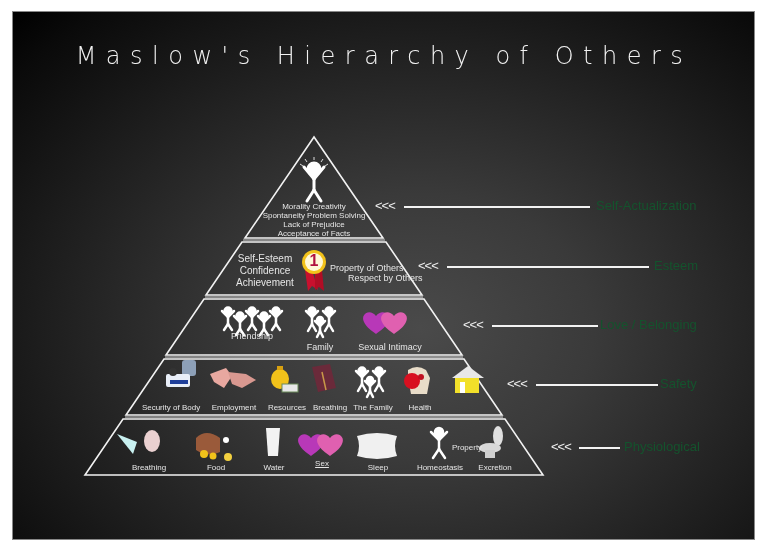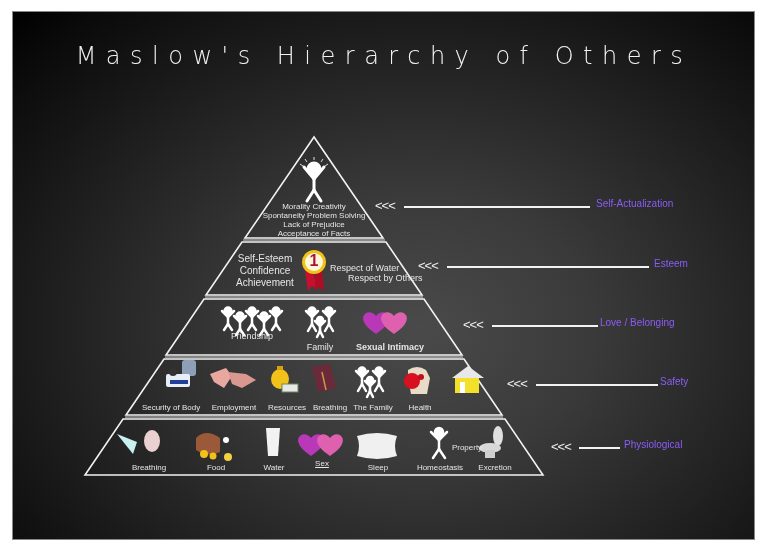--- a/index.html
+++ b/index.html
@@ -7,21 +7,21 @@
   .board{position:absolute;left:12px;top:11px;width:743px;height:529px;
     background:radial-gradient(ellipse at 55% 60%, #4a4a4a 0%, #3a3a3a 30%, #222 60%, #0a0a0a 90%, #000 100%);
     border:1px solid #888;box-sizing:border-box;overflow:hidden;}
   .title{position:absolute;left:0;top:42px;width:768px;text-align:center;color:#f2f2f2;
     font-family:"DejaVu Sans",sans-serif;font-size:24px;letter-spacing:9.5px;font-weight:300;}
   svg.pyr{position:absolute;left:0;top:0;}
   .t{position:absolute;color:#e6e6e6;text-align:center;white-space:nowrap;line-height:1;}
   .sm{font-size:8px;}
   .md{font-size:9px;}
   .lg{font-size:10px;}
-  .lbl{position:absolute;color:#8b5cf6;font-size:10px;white-space:nowrap;line-height:1;}
+  .lbl{position:absolute;color:#14532d;font-size:13px;white-space:nowrap;line-height:1;}
   .arrow{position:absolute;color:#f0f0f0;font-size:13px;letter-spacing:-1px;line-height:1;}
   .line{position:absolute;height:2px;background:#f2f2f2;}
 </style>
 </head>
 <body>
 
 <div class="board"></div>
 
 <div class="title">Maslow's Hierarchy of Others</div>
 
@@ -228,26 +228,26 @@
 
 <div class="t sm" style="left:264px;top:203px;width:100px;">Morality  Creativity</div>
 <div class="t sm" style="left:244px;top:212px;width:140px;">Spontaneity  Problem Solving</div>
 <div class="t sm" style="left:264px;top:221px;width:100px;">Lack of Prejudice</div>
 <div class="t sm" style="left:254px;top:230px;width:120px;">Acceptance of Facts</div>
 
 <div class="t lg" style="left:230px;top:254px;width:70px;">Self-Esteem</div>
 <div class="t lg" style="left:230px;top:266px;width:70px;">Confidence</div>
 <div class="t lg" style="left:230px;top:278px;width:70px;">Achievement</div>
 <div class="t" style="left:306px;top:253px;width:16px;font-size:16px;font-weight:bold;color:#b01040;">1</div>
-<div class="t md" style="left:330px;top:264px;width:80px;text-align:left;">Respect of Water</div>
+<div class="t md" style="left:330px;top:264px;width:80px;text-align:left;">Property of Others</div>
 <div class="t md" style="left:320px;top:274px;width:80px;text-align:left;margin-left:28px;">Respect by Others</div>
 
 <div class="t md" style="left:222px;top:332px;width:60px;">Friendship</div>
 <div class="t md" style="left:300px;top:343px;width:40px;">Family</div>
-<div class="t md" style="left:350px;top:343px;width:80px;font-weight:bold;">Sexual Intimacy</div>
+<div class="t md" style="left:350px;top:343px;width:80px;">Sexual Intimacy</div>
 
 <div class="t sm" style="left:136px;top:404px;width:70px;">Security of Body</div>
 <div class="t sm" style="left:206px;top:404px;width:56px;">Employment</div>
 <div class="t sm" style="left:264px;top:404px;width:46px;">Resources</div>
 <div class="t sm" style="left:310px;top:404px;width:40px;">Breathing</div>
 <div class="t sm" style="left:350px;top:404px;width:46px;">The Family</div>
 <div class="t sm" style="left:400px;top:404px;width:40px;">Health</div>
 <div class="t sm" style="left:444px;top:404px;width:46px;margin-top:40px;">Property</div>
 
 <div class="t sm" style="left:124px;top:464px;width:50px;">Breathing</div>

